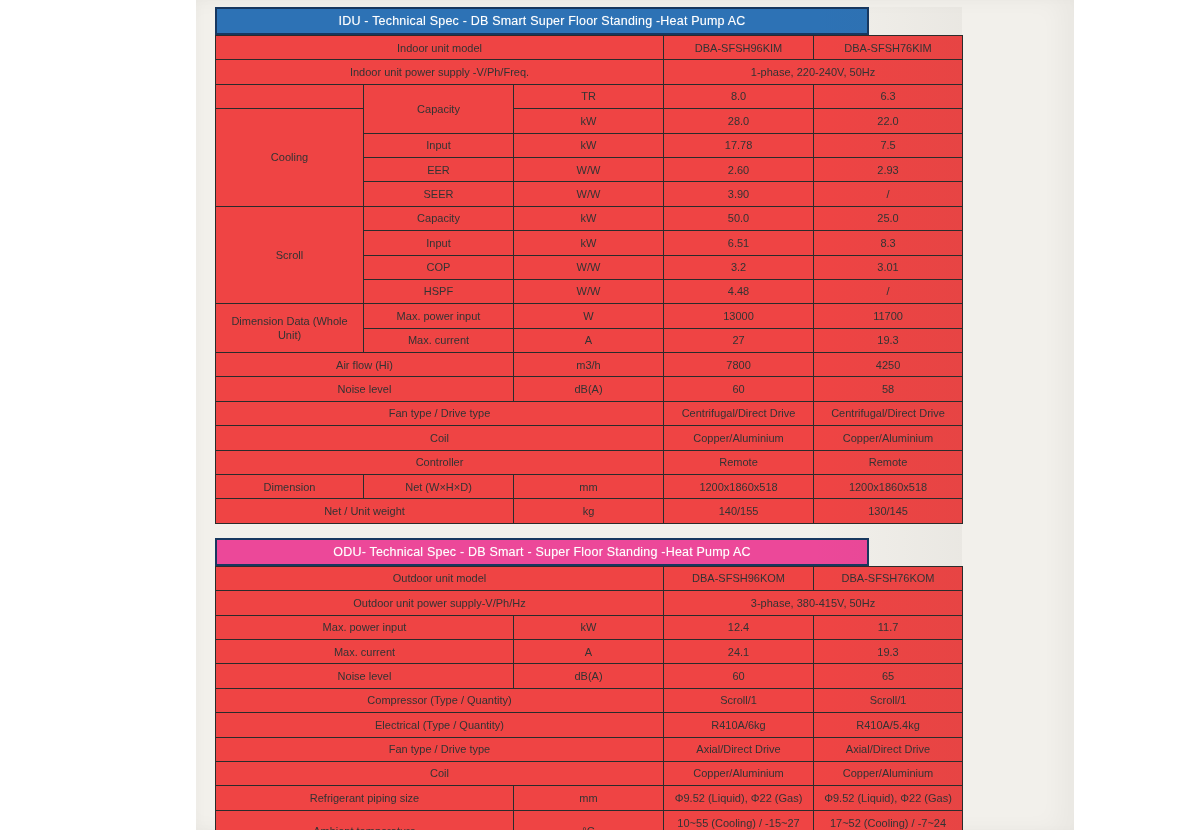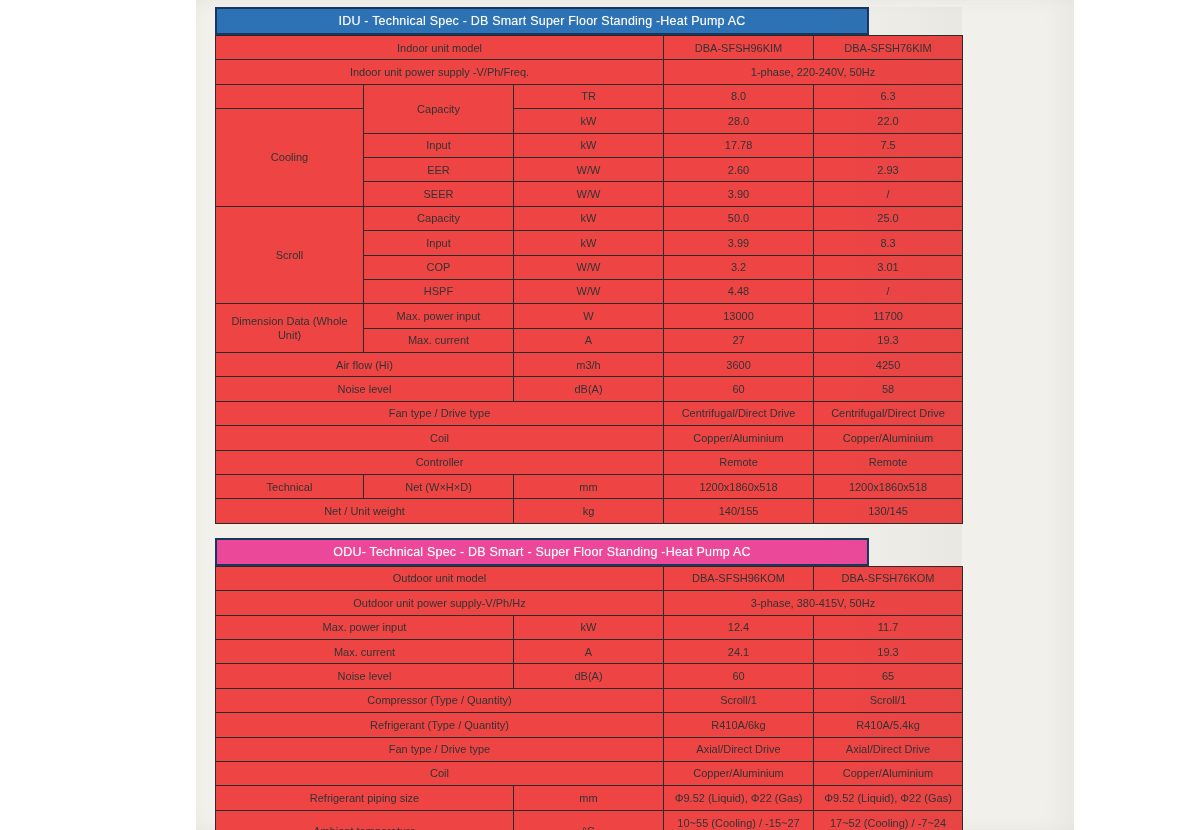--- a/index.html
+++ b/index.html
@@ -132,21 +132,21 @@
         <tr>
           <td rowspan="4">Scroll</td>
           <td>Capacity</td>
           <td>kW</td>
           <td>50.0</td>
           <td>25.0</td>
         </tr>
         <tr>
           <td>Input</td>
           <td>kW</td>
-          <td>3.99</td>
+          <td>6.51</td>
           <td>8.3</td>
         </tr>
         <tr>
           <td>COP</td>
           <td>W/W</td>
           <td>3.2</td>
           <td>3.01</td>
         </tr>
         <tr>
           <td>HSPF</td>
@@ -163,21 +163,21 @@
         </tr>
         <tr>
           <td>Max. current</td>
           <td>A</td>
           <td>27</td>
           <td>19.3</td>
         </tr>
         <tr>
           <td colspan="2">Air flow (Hi)</td>
           <td>m3/h</td>
-          <td>3600</td>
+          <td>7800</td>
           <td>4250</td>
         </tr>
         <tr>
           <td colspan="2">Noise level</td>
           <td>dB(A)</td>
           <td>60</td>
           <td>58</td>
         </tr>
         <tr>
           <td colspan="3">Fan type / Drive type</td>
@@ -188,21 +188,21 @@
           <td colspan="3">Coil</td>
           <td>Copper/Aluminium</td>
           <td>Copper/Aluminium</td>
         </tr>
         <tr>
           <td colspan="3">Controller</td>
           <td>Remote</td>
           <td>Remote</td>
         </tr>
         <tr>
-          <td>Technical</td>
+          <td>Dimension</td>
           <td>Net (W×H×D)</td>
           <td>mm</td>
           <td>1200x1860x518</td>
           <td>1200x1860x518</td>
         </tr>
         <tr>
           <td colspan="2">Net / Unit weight</td>
           <td>kg</td>
           <td>140/155</td>
           <td>130/145</td>
@@ -249,21 +249,21 @@
           <td>dB(A)</td>
           <td>60</td>
           <td>65</td>
         </tr>
         <tr>
           <td colspan="3">Compressor (Type / Quantity)</td>
           <td>Scroll/1</td>
           <td>Scroll/1</td>
         </tr>
         <tr>
-          <td colspan="3">Refrigerant (Type / Quantity)</td>
+          <td colspan="3">Electrical (Type / Quantity)</td>
           <td>R410A/6kg</td>
           <td>R410A/5.4kg</td>
         </tr>
         <tr>
           <td colspan="3">Fan type / Drive type</td>
           <td>Axial/Direct Drive</td>
           <td>Axial/Direct Drive</td>
         </tr>
         <tr>
           <td colspan="3">Coil</td>

